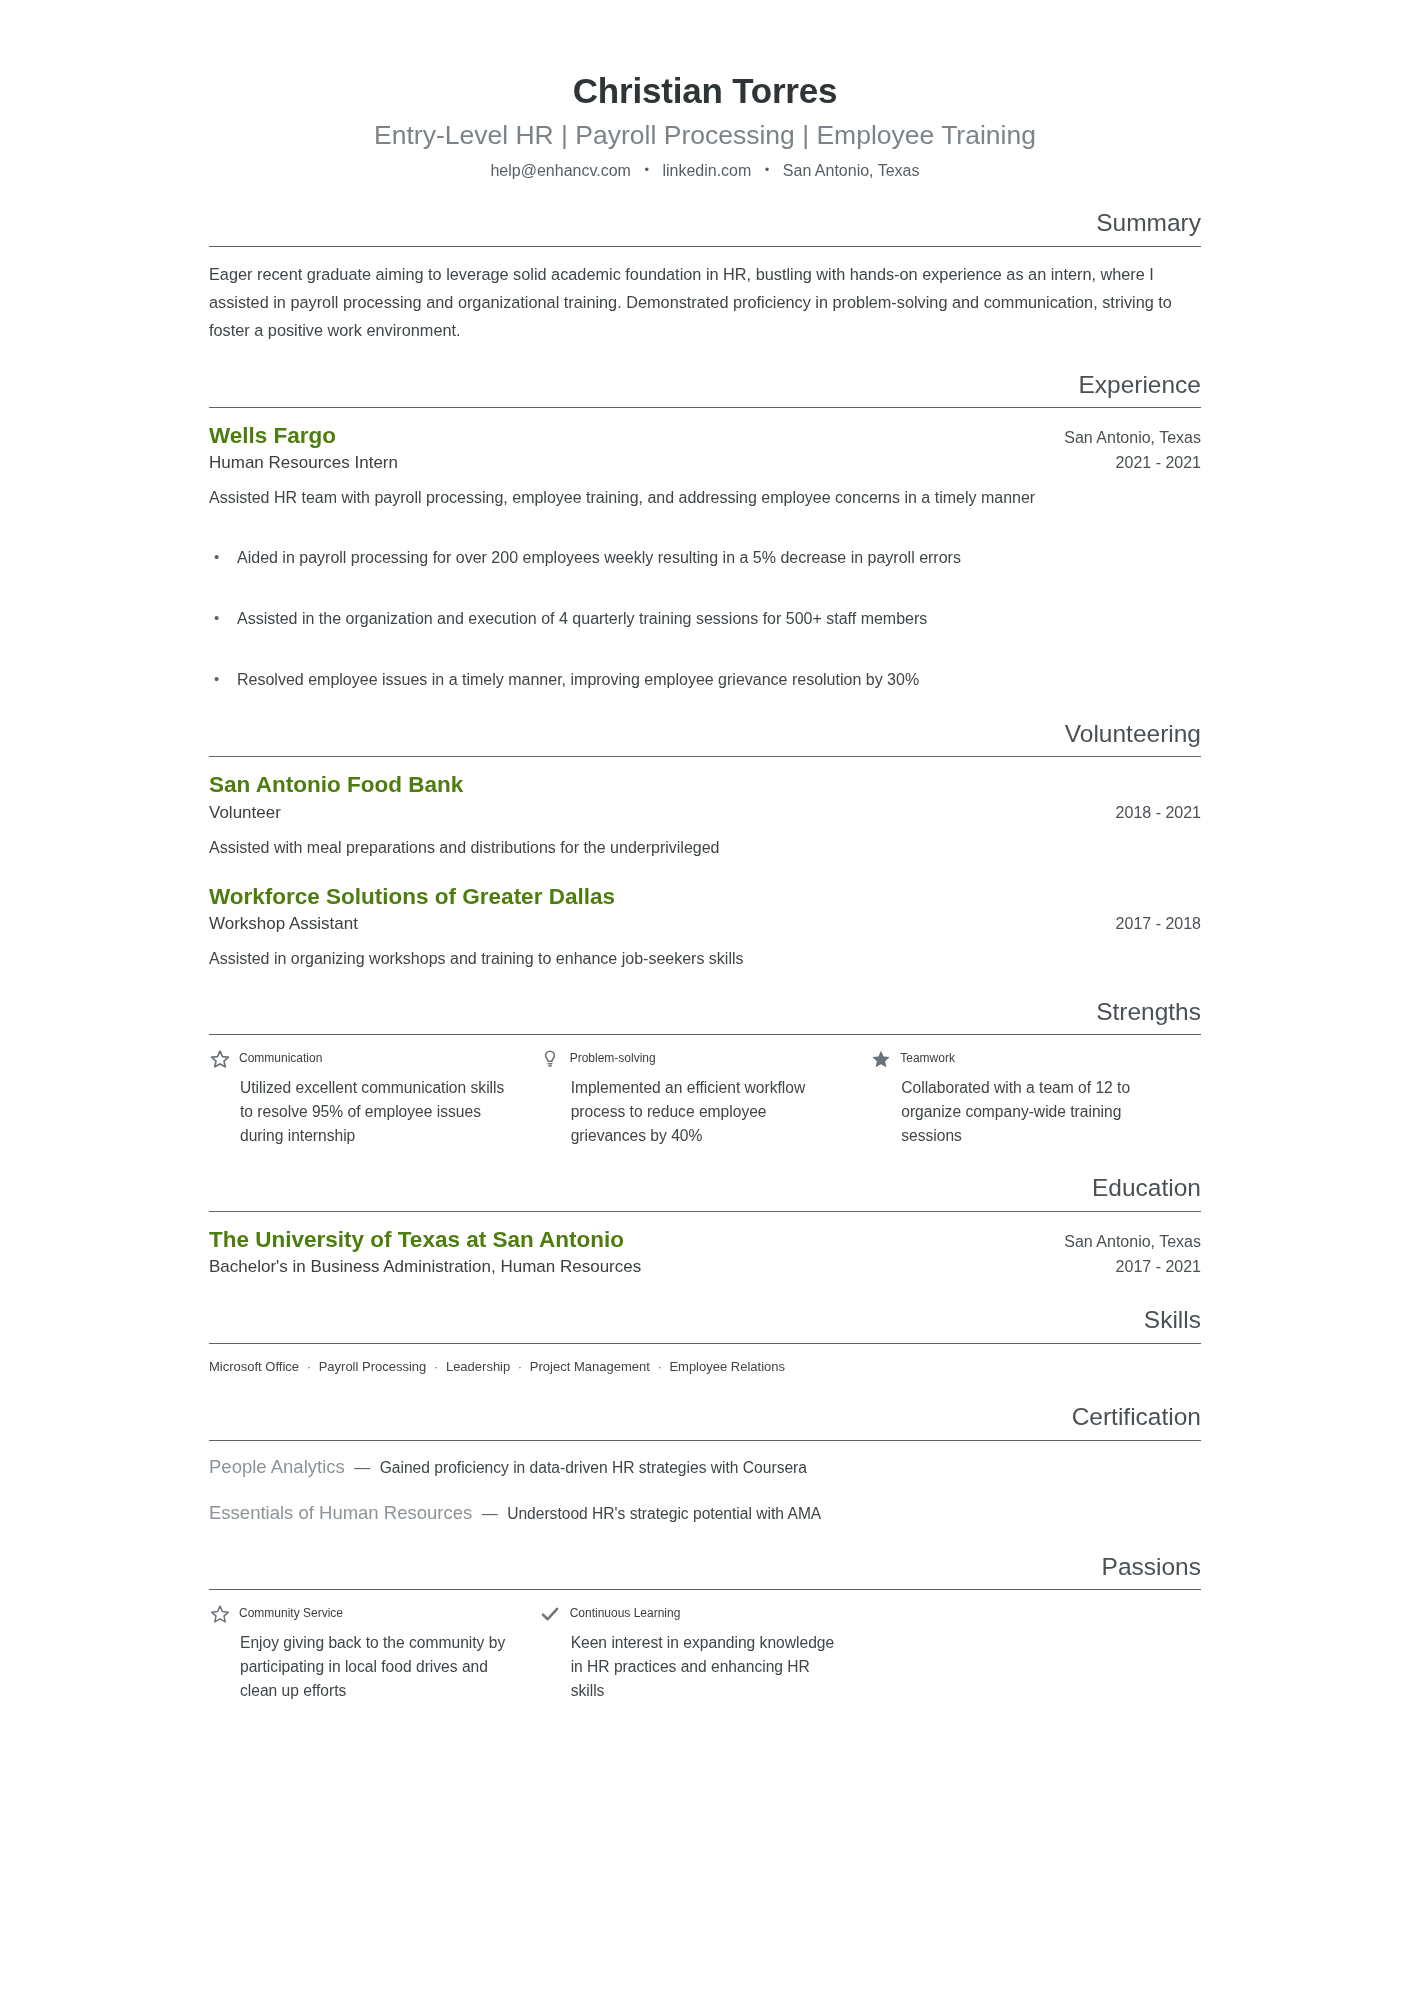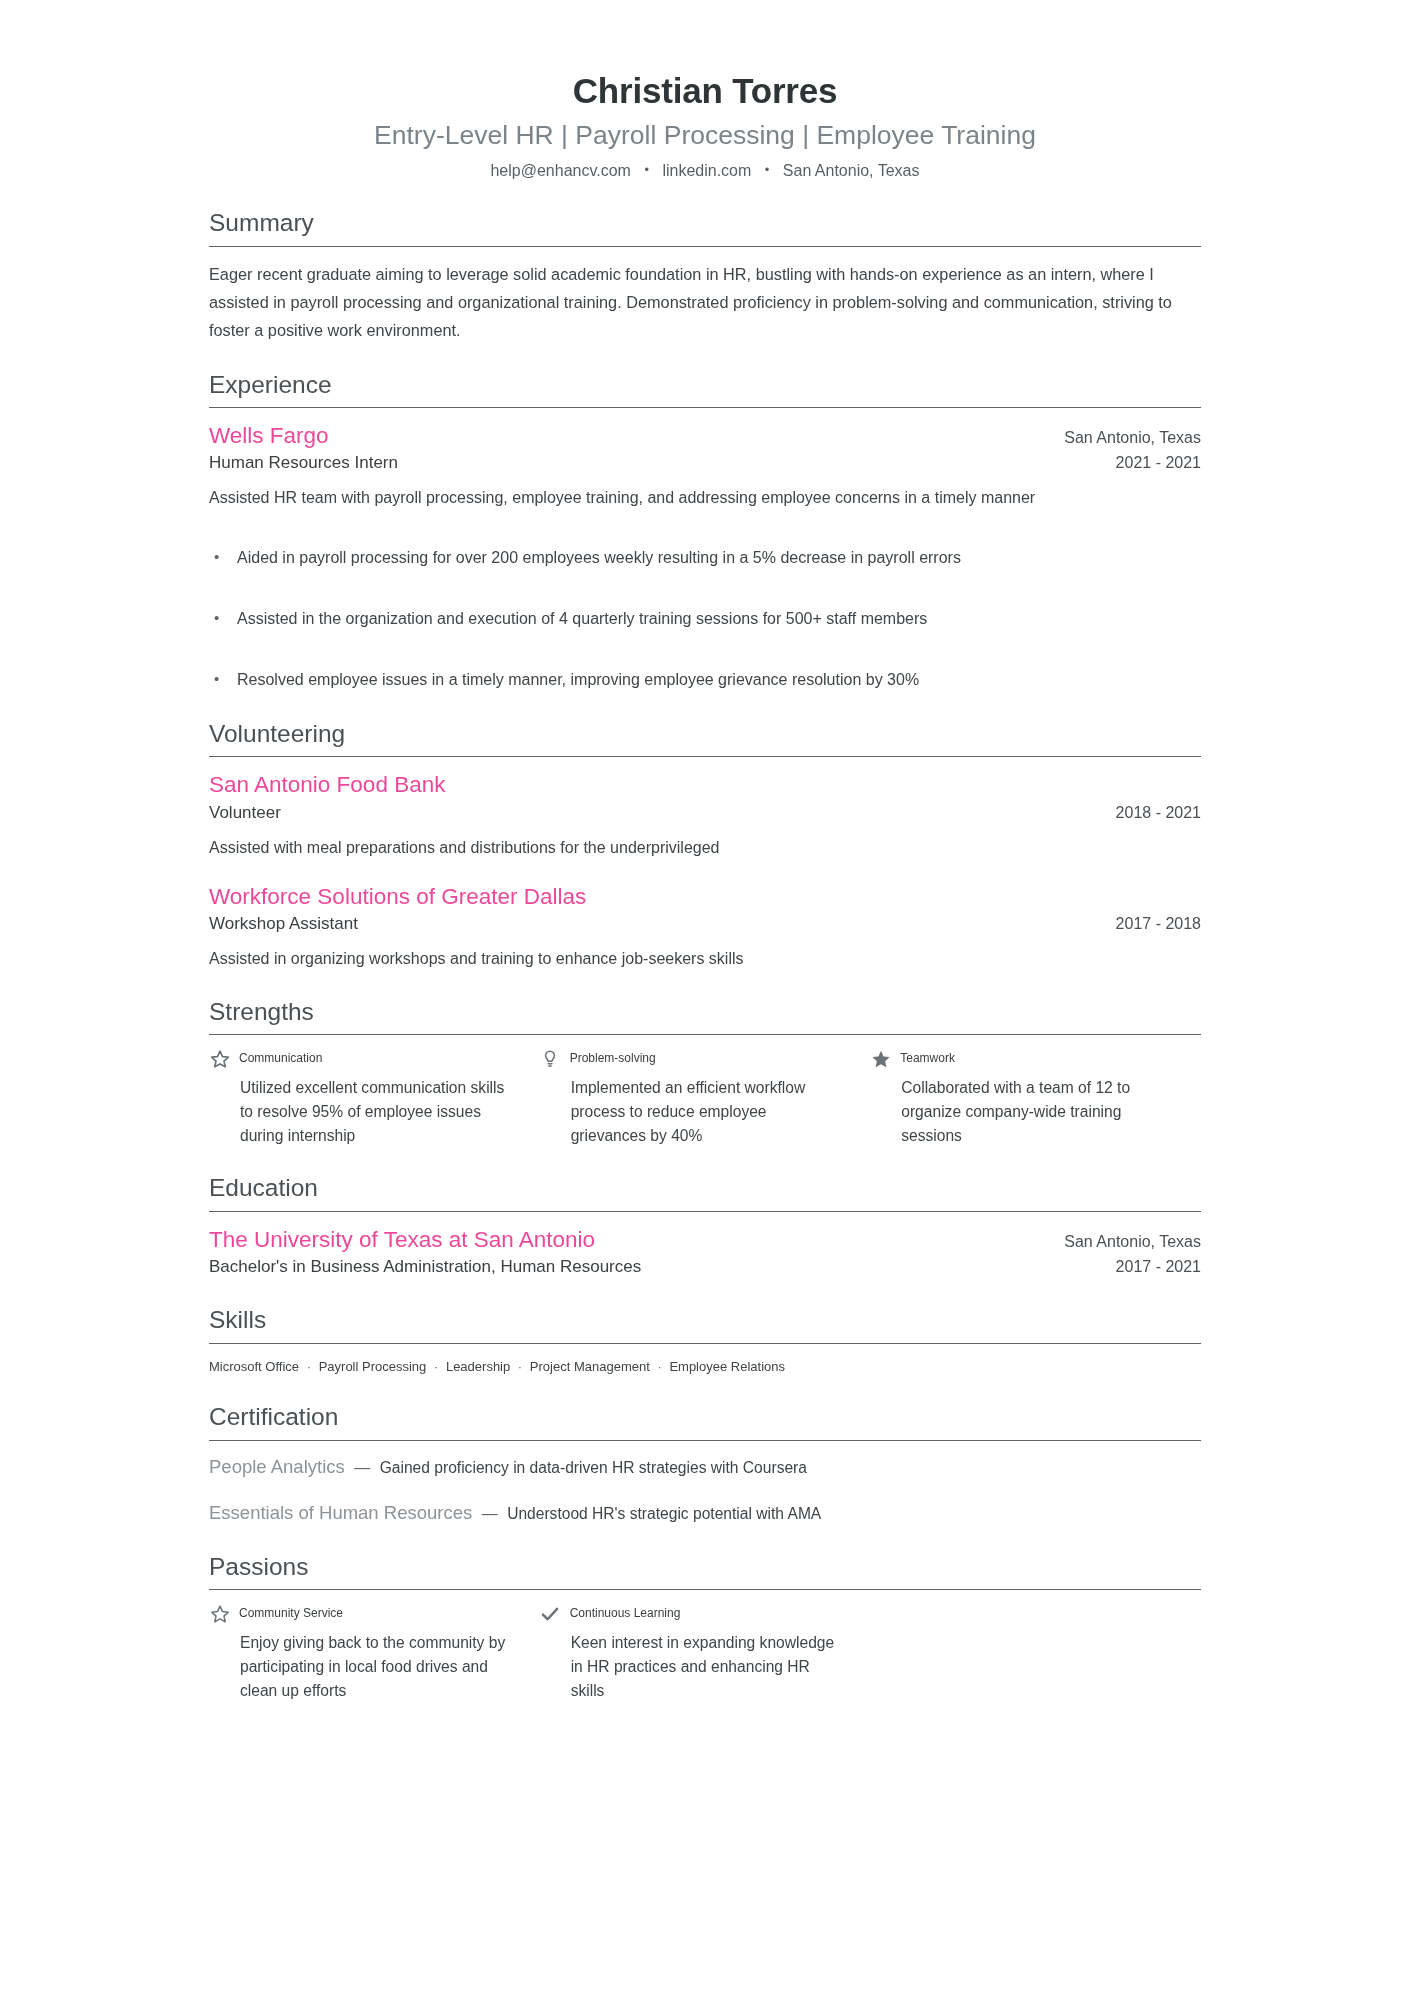--- a/index.html
+++ b/index.html
@@ -47,21 +47,21 @@
     display: inline-block;
     padding: 0 9px;
     color: #585f63;
     font-size: 13px;
     vertical-align: 2px;
   }
 
   
   .section { margin-top: 26px; }
   .section-title {
-    text-align: left;
+    text-align: right;
     font-size: 24.5px;
     color: #4a5054;
     font-weight: 400;
     line-height: 1.25;
     padding-bottom: 7px;
   }
   .section-rule {
     border-top: 1.6px solid #5d6368;
     width: 100%;
     margin-bottom: 13px;
@@ -77,22 +77,22 @@
   
   .entry { margin-bottom: 4px; }
   .entry-row {
     display: flex;
     justify-content: space-between;
     align-items: baseline;
     gap: 20px;
   }
   .entry-org {
     font-size: 22.5px;
-    color: #ec4899;
-    font-weight: 400;
+    color: #4d7c0f;
+    font-weight: 700;
     line-height: 1.3;
   }
   .entry-role {
     font-size: 17px;
     color: #3c4043;
     line-height: 1.35;
     padding-top: 2px;
   }
   .entry-meta {
     font-size: 16px;

